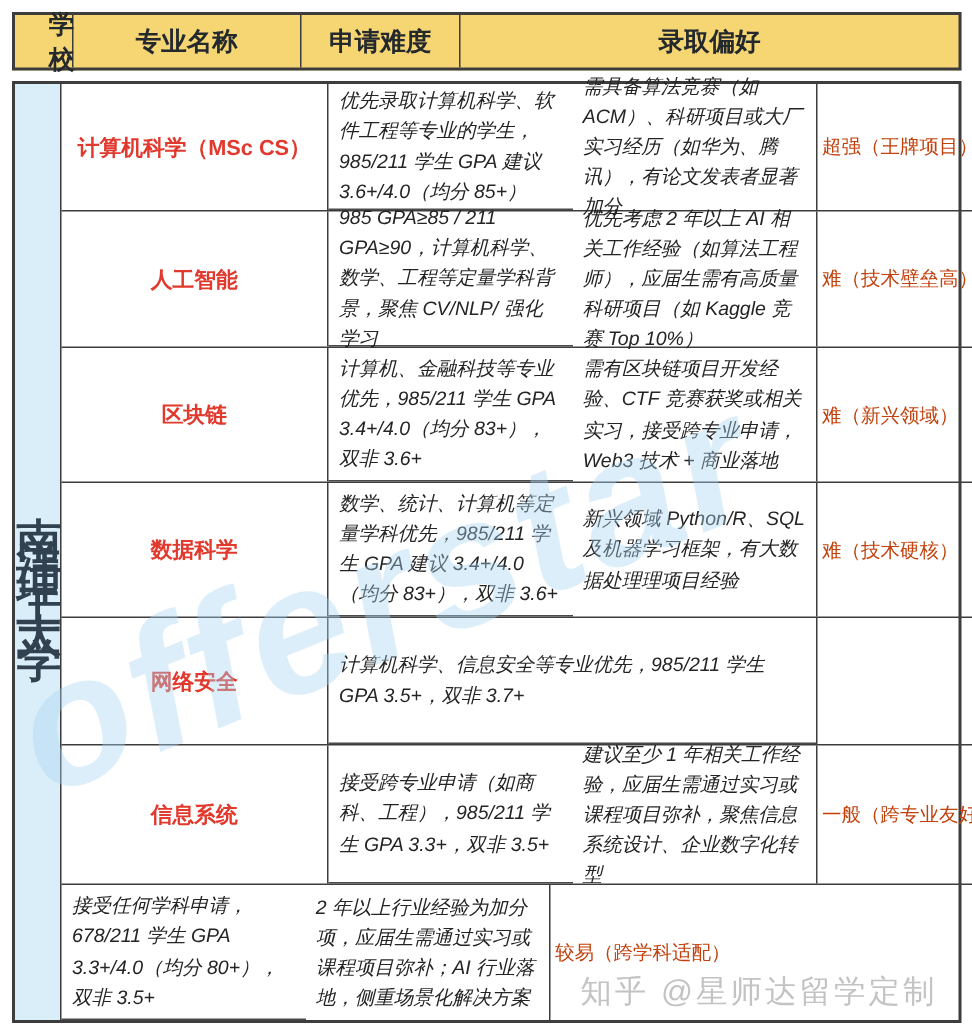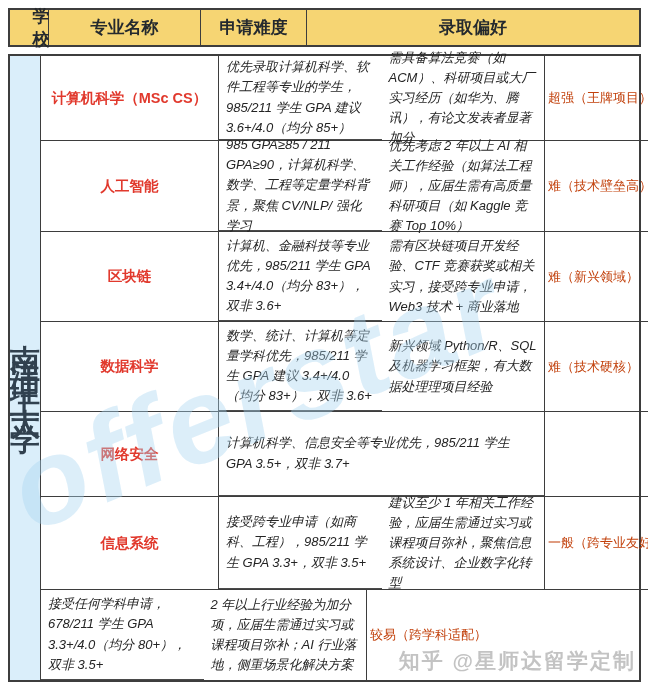--- a/index.html
+++ b/index.html
@@ -109,23 +109,23 @@
     color: rgba(168, 213, 240, 0.40);
     transform: rotate(-22deg);
     transform-origin: left top;
     pointer-events: none;
     white-space: nowrap;
     z-index: 5;
     letter-spacing: 4px;
   }
   .wm-bottom {
     position: absolute;
-    right: 12px; bottom: 8px;
+    right: 23px; bottom: 8px;
     font-size: 21px;
-    font-weight: bold;
+    font-weight: normal;
     color: rgba(158, 158, 158, 0.62);
     letter-spacing: 2px;
     pointer-events: none;
     z-index: 6;
     white-space: nowrap;
   }
 </style>
 </head>
 <body>
 

